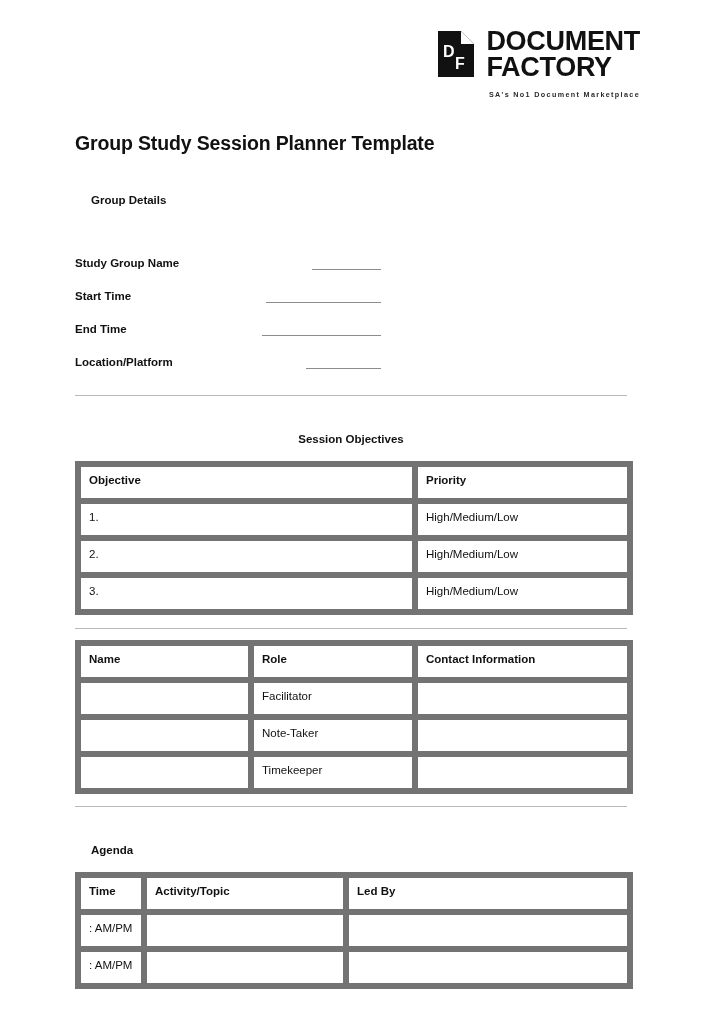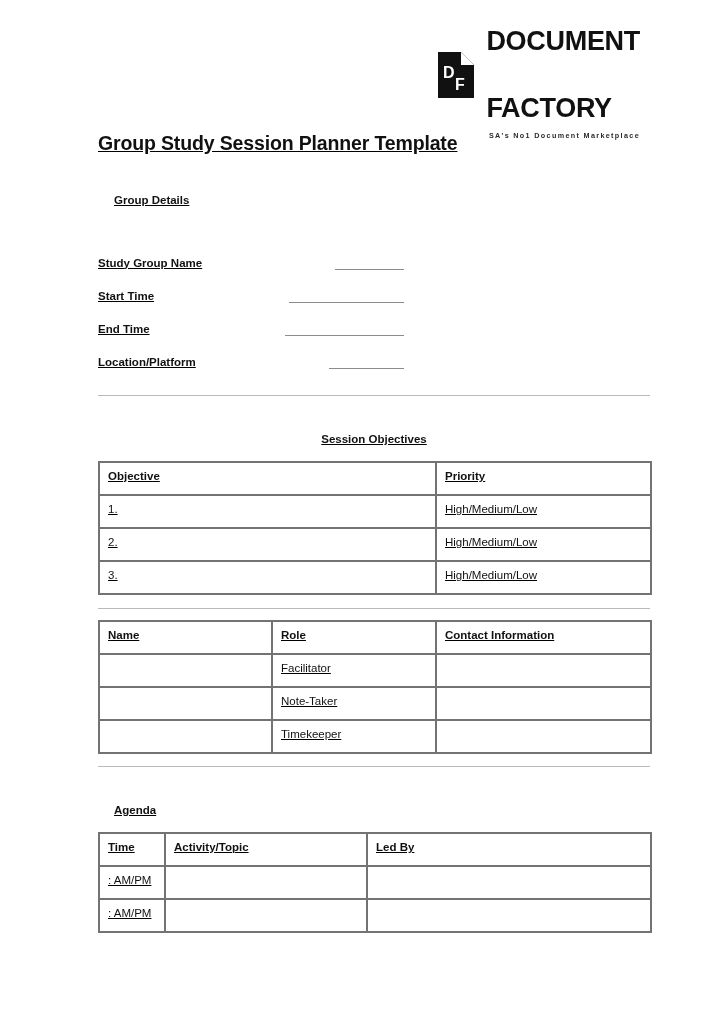--- a/index.html
+++ b/index.html
@@ -34,21 +34,20 @@
     width: 36px;
     height: 46px;
     position: relative;
     flex: 0 0 auto;
   }
   .brand-mark svg { display: block; }
   .brand-words {
     display: flex;
     flex-direction: column;
     line-height: 0.98;
-    gap: 41px;
   }
   .brand-word {
     font-family: "Liberation Sans", sans-serif;
     font-weight: 700;
     font-size: 27px;
     letter-spacing: -0.3px;
     color: #111111;
   }
   .brand-tagline {
     margin-top: 9px;
@@ -56,24 +55,23 @@
     font-weight: 700;
     letter-spacing: 1.35px;
     color: #2b2b2b;
     white-space: nowrap;
     text-align: right;
   }
 
   
   .doc {
     position: absolute;
-    left: 98px;
+    left: 75px;
     top: 0;
     width: 552px;
-    text-decoration: underline;
   }
 
   .doc-title {
     margin: 0;
     padding-top: 132px;
     font-size: 19.5px;
     font-weight: 700;
     letter-spacing: -0.15px;
     color: #111111;
   }
@@ -133,21 +131,21 @@
   .div-3 { margin-top: 12px; }
 
   
   .tbl {
     border-collapse: collapse;
     width: 552px;
     table-layout: fixed;
     margin-top: 11px;
   }
   .tbl th, .tbl td {
-    border: 2px solid #737373;
+    border: 6px solid #737373;
     vertical-align: top;
     padding: 7px 7px 7px 8px;
     font-size: 11.5px;
     line-height: 1.15;
     color: #111111;
     height: 17px;
     text-align: left;
   }
   .tbl th {
     font-weight: 700;

